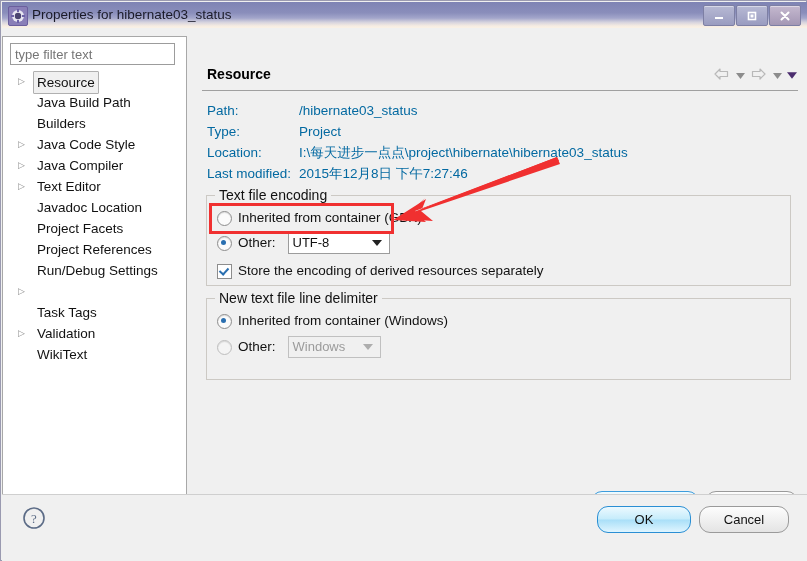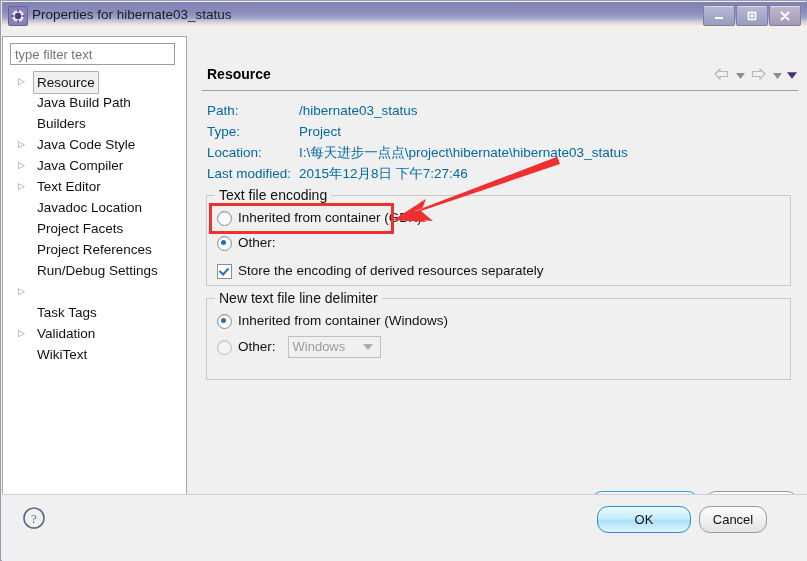--- a/index.html
+++ b/index.html
@@ -283,20 +283,24 @@
 
       <div class="group" style="top:167px;height:91px">
         <div class="group-title">Text file encoding</div>
         <div class="row" style="left:10px;top:12px">
           <span class="radio"></span>
           <span>Inherited from container (GBK)</span>
         </div>
         <div class="row" style="left:10px;top:37px">
           <span class="radio on"></span>
           <span>Other:</span>
+          <span class="combo" style="margin-left:12px;width:102px">
+            <span>UTF-8</span>
+            <span class="arr"></span>
+          </span>
         </div>
         <div class="row" style="left:10px;top:65px">
           <span class="checkbox on"></span>
           <span>Store the encoding of derived resources separately</span>
         </div>
       </div>
 
       <div class="group" style="top:270px;height:82px">
         <div class="group-title">New text file line delimiter</div>
         <div class="row" style="left:10px;top:12px">
@@ -319,21 +323,21 @@
   </div>
 
   <div class="footer">
     <div class="help-icon">
       <svg width="24" height="24" viewBox="0 0 24 24">
         <circle cx="12" cy="12" r="10" fill="none" stroke="#5b6b86" stroke-width="1.6"></circle>
         <text x="12" y="17" font-size="13" fill="#5b6b86" text-anchor="middle" font-family="Liberation Serif, serif">?</text>
       </svg>
     </div>
     <div class="btn primary" style="left:595px;top:11px;width:94px;height:27px">OK</div>
-    <div class="btn" style="left:697px;top:11px;width:68px;height:27px">Cancel</div>
+    <div class="btn" style="left:697px;top:11px;width:90px;height:27px">Cancel</div>
   </div>
 
   <div class="annot-rect" style="left:208px;top:202px;width:185px;height:31px"></div>
   <svg class="annot-arrow" width="200" height="90" viewBox="0 0 200 90">
     <path d="M176 6 L30 62 L44 47 L22 68 L52 70 L40 60 L179 13 Z" fill="#f03030"></path>
     <path d="M176 6 L34 60 L45 71 L12 69 L45 48 L41 58 L178 10 Z" fill="#f03030"></path>
   </svg>
 
 </div>
 

